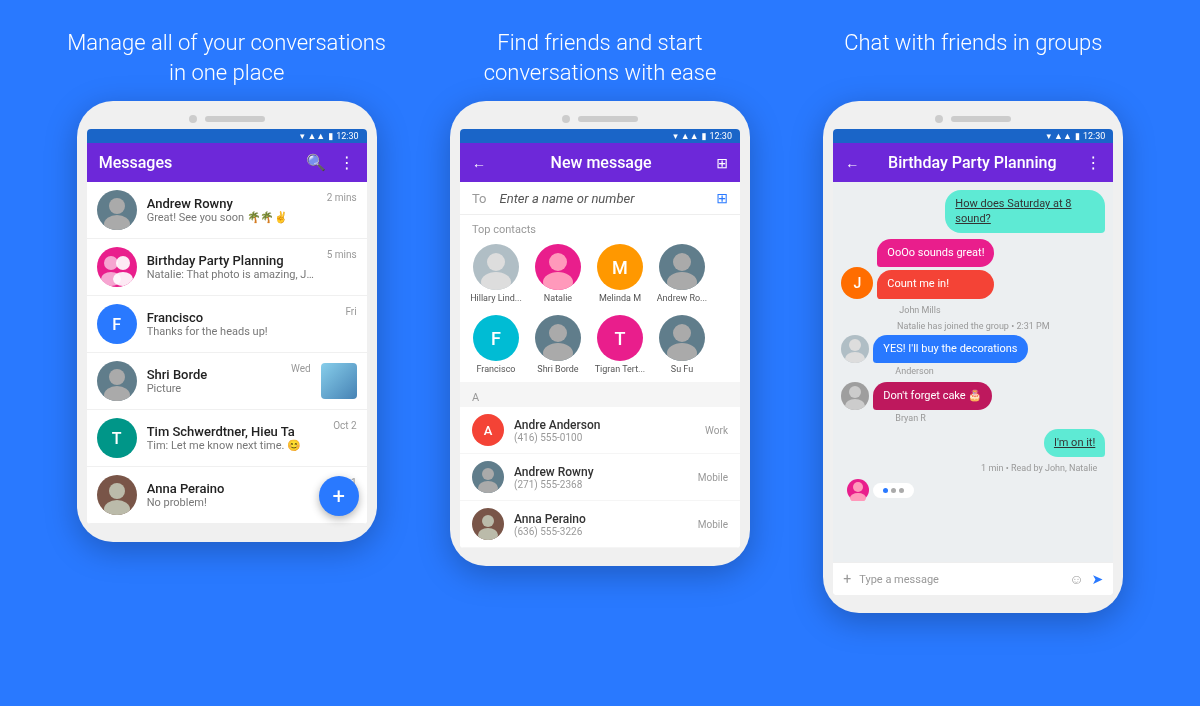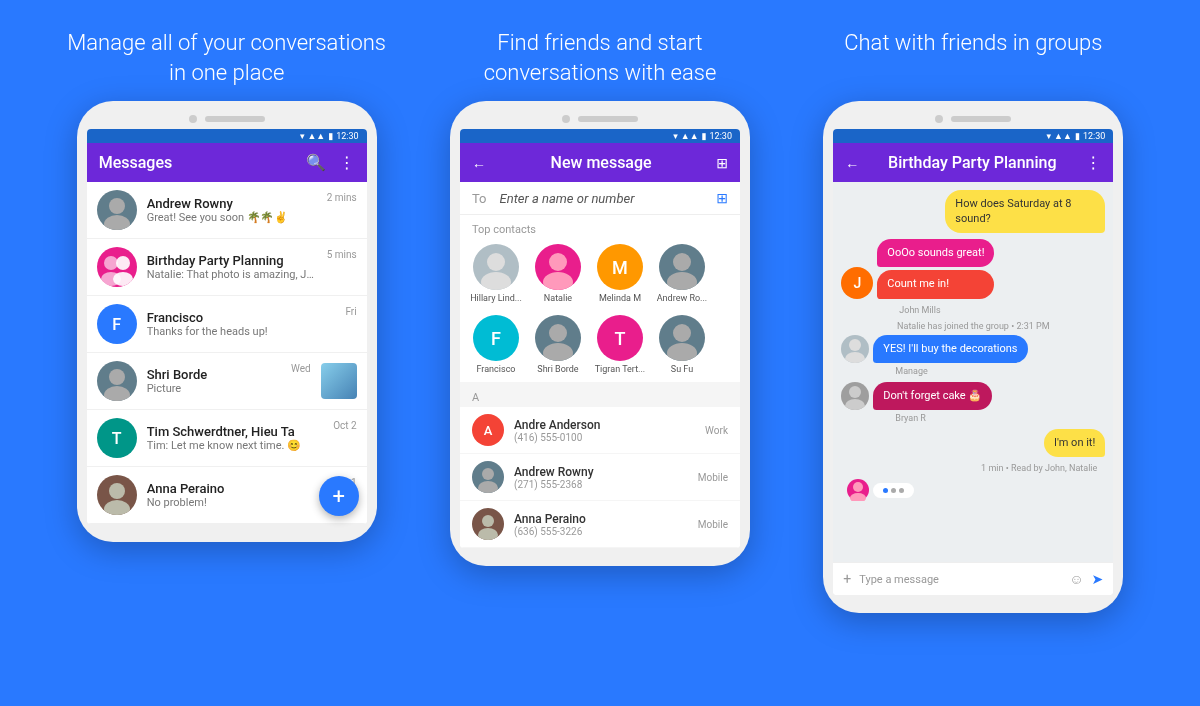--- a/index.html
+++ b/index.html
@@ -211,23 +211,24 @@
     }
     .chat-msg-wrap.right { justify-content: flex-end; }
     .chat-bubble {
       max-width: 160px;
       padding: 7px 10px;
       border-radius: 16px;
       font-size: 11px;
       line-height: 1.3;
     }
     .bubble-right {
-      background: #fde047;
+      background: #5eead4;
       color: #333;
       border-radius: 16px 16px 4px 16px;
+      text-decoration: underline;
     }
     .bubble-pink {
       background: #E91E8C;
       color: white;
       border-radius: 16px 16px 16px 4px;
     }
     .bubble-red {
       background: #F44336;
       color: white;
       border-radius: 16px 16px 16px 4px;
@@ -566,21 +567,21 @@
         <div style="display:flex; align-items:flex-end; gap:4px; margin-bottom:3px;">
           <div class="small-avatar" style="width:28px;height:28px;background:#B0BEC5;overflow:hidden;flex-shrink:0;">
             <svg width="28" height="28" viewBox="0 0 28 28">
                 <circle cx="14" cy="10" r="6" fill="#ddd"></circle>
                 <ellipse cx="14" cy="24" rx="10" ry="7" fill="#ddd"></ellipse>
               </svg>
           </div>
           <div class="chat-bubble bubble-blue">YES! I'll buy the decorations</div>
         </div>
         <div style="margin-left:38px; margin-bottom:6px;">
-          <div class="sender-name">Manage</div>
+          <div class="sender-name">Anderson</div>
         </div>
 
         <div style="display:flex; align-items:flex-end; gap:4px; margin-bottom:3px;">
           <div class="small-avatar" style="width:28px;height:28px;background:#9E9E9E;overflow:hidden;flex-shrink:0;">
             <svg width="28" height="28" viewBox="0 0 28 28">
                 <circle cx="14" cy="10" r="6" fill="#ccc"></circle>
                 <ellipse cx="14" cy="24" rx="10" ry="7" fill="#ccc"></ellipse>
               </svg>
           </div>
           <div class="chat-bubble bubble-green">Don't forget cake 🎂</div>

